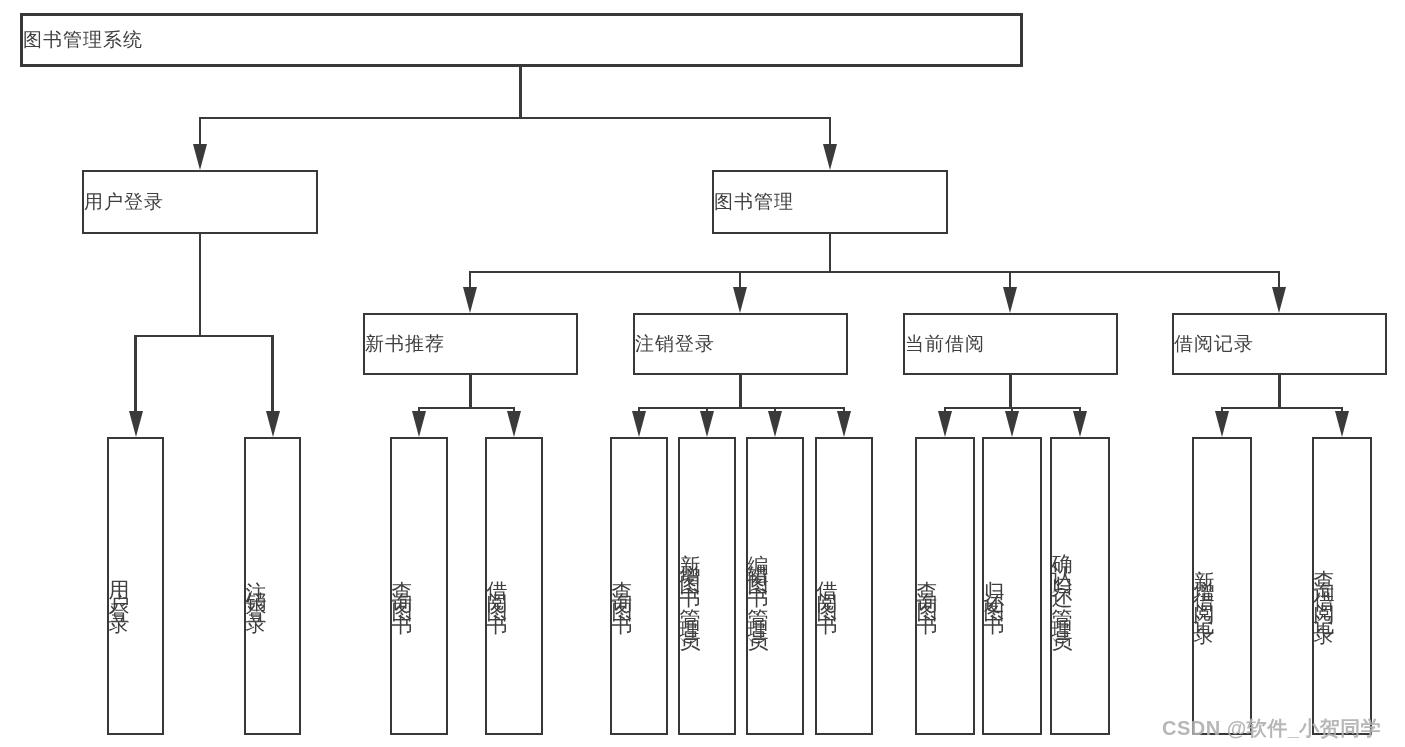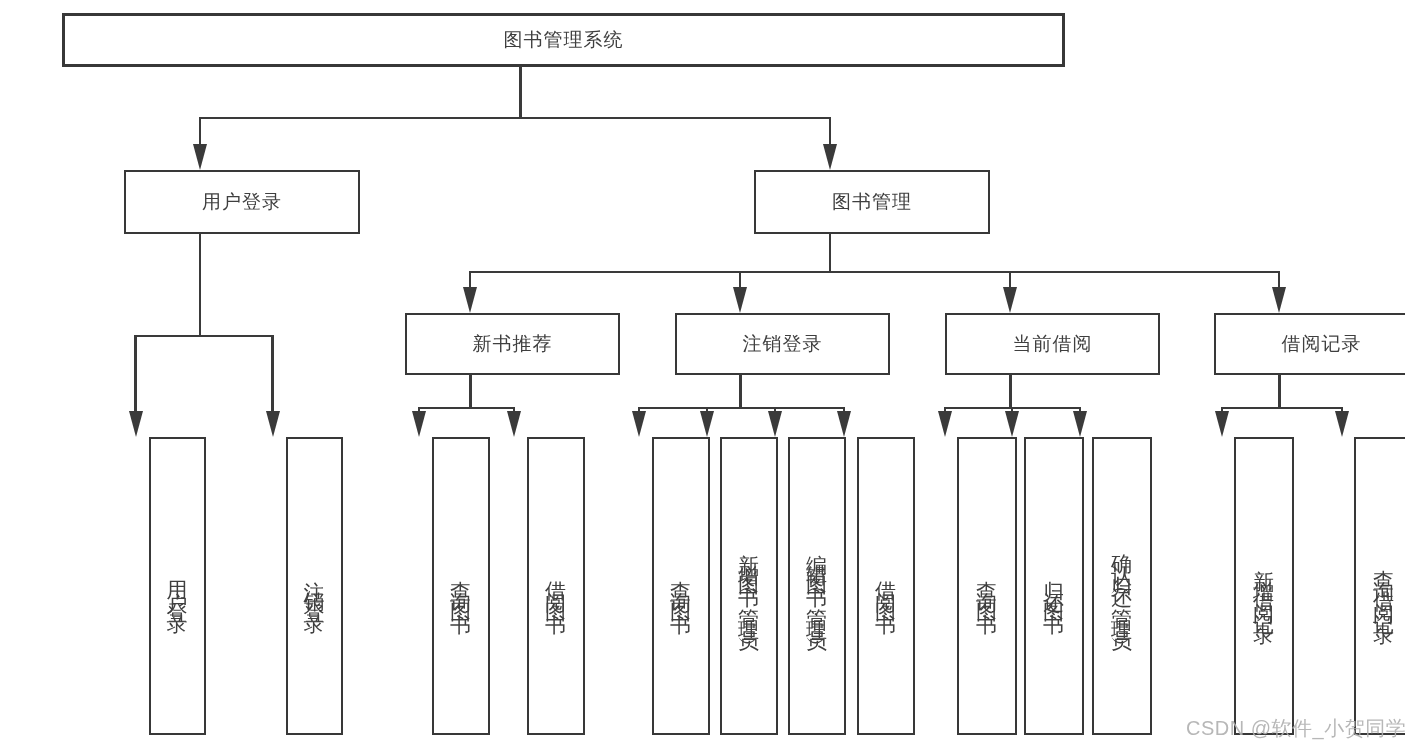--- a/index.html
+++ b/index.html
@@ -17,22 +17,20 @@
     width:1405px;height:747px;
     background:var(--bg);
     overflow:hidden;
   }
   .box{
     position:absolute;
     background:#fff;
     border:2.5px solid var(--border);
     display:flex;
     align-items:center;
-    justify-content:center;
-    margin-left:42px;
   }
   .box.root{border-width:3px;}
   .hbox .lbl{
     font-size:19px;
     letter-spacing:1px;
     white-space:nowrap;
   }
   .vbox .lbl{
     writing-mode:vertical-rl;
     text-orientation:mixed;
@@ -55,26 +53,27 @@
     content:"";
     position:absolute;
     left:1px;bottom:0;
     width:0;height:0;
     border-left:7px solid transparent;
     border-right:7px solid transparent;
     border-top:26px solid var(--line);
   }
   .watermark{
     position:absolute;
-    left:1186px;top:715px;
+    left:1162px;top:715px;
     font-size:20px;
     color:var(--wm);
     opacity:.9;
     letter-spacing:.5px;
     white-space:nowrap;
+    font-weight:bold;
   }
 </style>
 </head>
 <body>
 
 <div class="canvas">
 
   <div class="box hbox root" style="left:20px;top:13px;width:1003px;height:54px">
     <span class="lbl">图书管理系统</span>
   </div>

